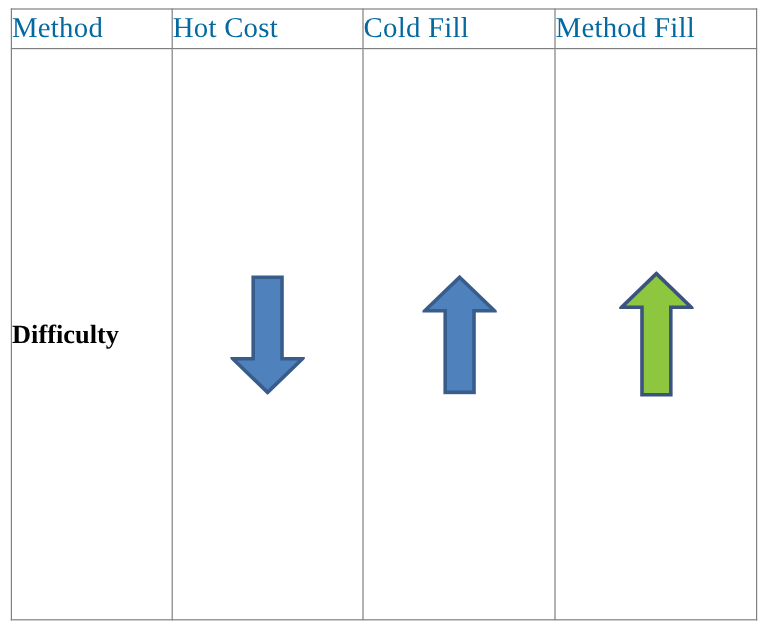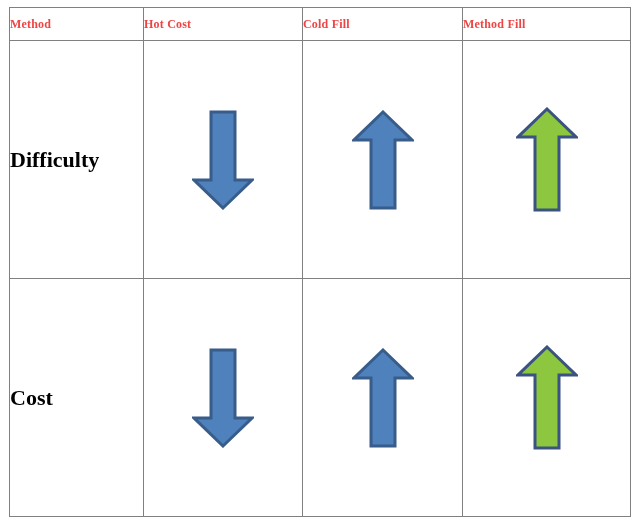--- a/index.html
+++ b/index.html
@@ -34,23 +34,23 @@
 
   
   col.c-method  { width: 134px; }
   col.c-hot     { width: 159px; }
   col.c-cold    { width: 160px; }
   col.c-aseptic { width: 168px; }
 
   thead th {
     height: 32px;
     text-align: left;
-    font-weight: bold;
-    font-size: 12px;
-    color: #ef4444;
+    font-weight: normal;
+    font-size: 24px;
+    color: #0369a1;
     padding-left: 9px;
     letter-spacing: 0.2px;
     white-space: nowrap;
   }
 
   tbody tr { height: 119px; }
 
   td.row-label {
     text-align: left;
     font-weight: bold;
@@ -110,38 +110,14 @@
           </div>
         </td>
         <td class="arrow-cell">
           <div class="arrow-wrap">
             <svg class="arrow-svg" width="62" height="105" viewBox="0 0 62 105">
               <polygon points="31.0,2.0 60.0,30.0 43.0,30.0 43.0,103.0 19.0,103.0 19.0,30.0 2.0,30.0" fill="#8DC63F" stroke="#3B5380" stroke-width="3" stroke-linejoin="miter"></polygon>
             </svg>
           </div>
         </td>
       </tr>
-      <tr>
-        <td class="row-label">Cost</td>
-        <td class="arrow-cell">
-          <div class="arrow-wrap">
-            <svg class="arrow-svg" width="62" height="100" viewBox="0 0 62 100">
-              <polygon points="31.0,98.0 60.0,70.0 43.0,70.0 43.0,2.0 19.0,2.0 19.0,70.0 2.0,70.0" fill="#4F81BD" stroke="#385D8A" stroke-width="3" stroke-linejoin="miter"></polygon>
-            </svg>
-          </div>
-        </td>
-        <td class="arrow-cell">
-          <div class="arrow-wrap">
-            <svg class="arrow-svg" width="62" height="100" viewBox="0 0 62 100">
-              <polygon points="31.0,2.0 60.0,30.0 43.0,30.0 43.0,98.0 19.0,98.0 19.0,30.0 2.0,30.0" fill="#4F81BD" stroke="#385D8A" stroke-width="3" stroke-linejoin="miter"></polygon>
-            </svg>
-          </div>
-        </td>
-        <td class="arrow-cell">
-          <div class="arrow-wrap">
-            <svg class="arrow-svg" width="62" height="105" viewBox="0 0 62 105">
-              <polygon points="31.0,2.0 60.0,30.0 43.0,30.0 43.0,103.0 19.0,103.0 19.0,30.0 2.0,30.0" fill="#8DC63F" stroke="#3B5380" stroke-width="3" stroke-linejoin="miter"></polygon>
-            </svg>
-          </div>
-        </td>
-      </tr>
     </tbody>
 </table>
 
 </body></html>

